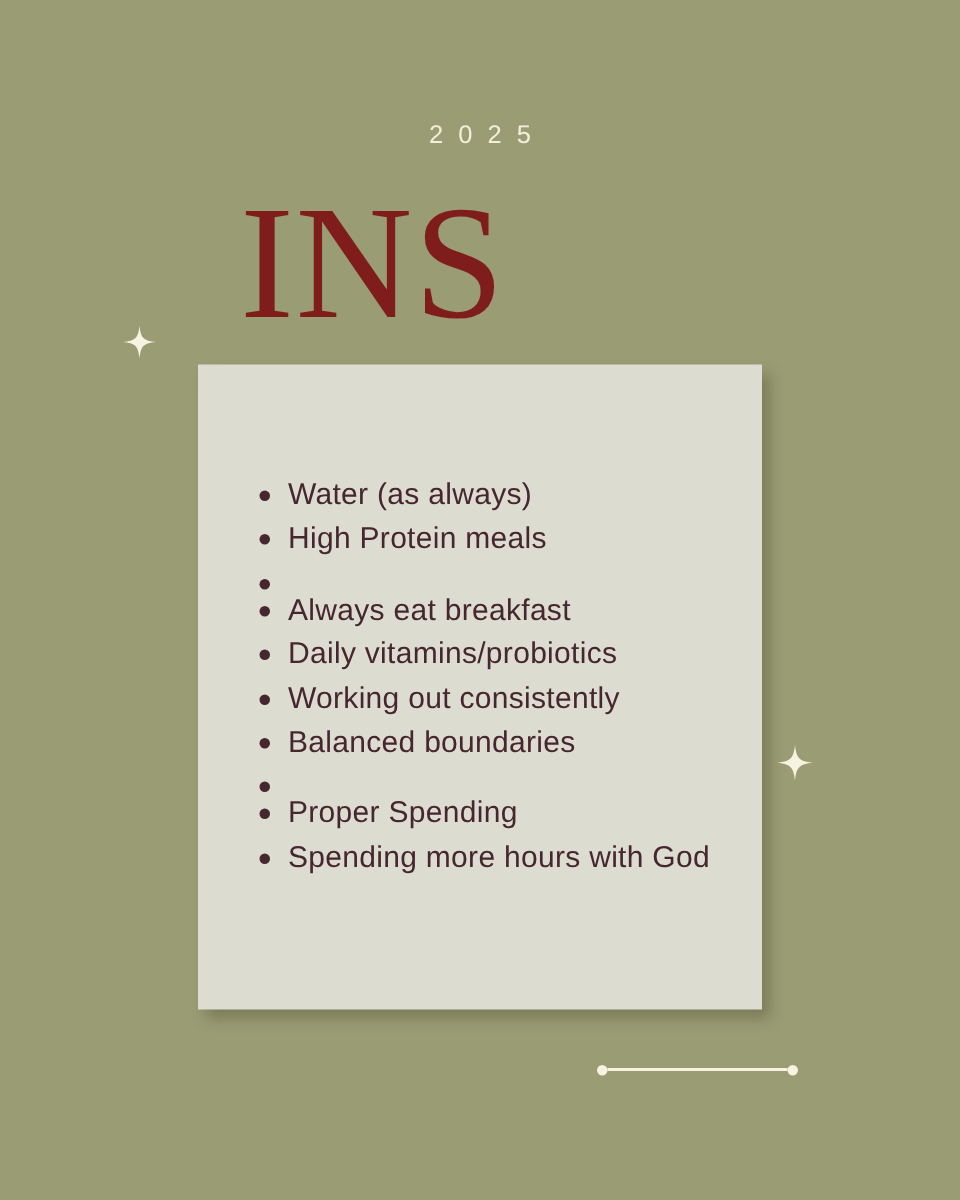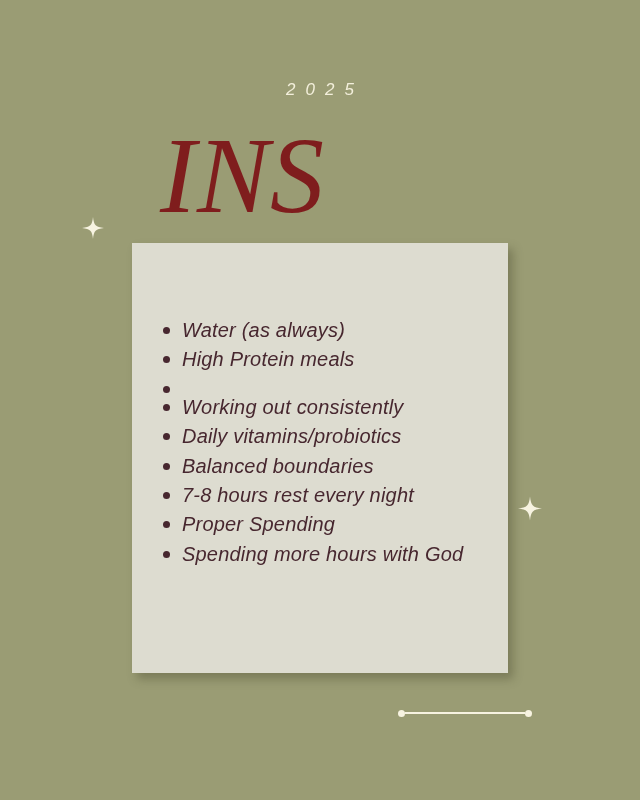--- a/index.html
+++ b/index.html
@@ -6,21 +6,20 @@
     margin: 0;
     padding: 0;
   }
   .canvas {
     position: relative;
     width: 640px;
     height: 800px;
     background: #9a9c74;
     overflow: hidden;
     font-family: "Liberation Sans", sans-serif;
-    font-style: italic;
   }
   .year {
     position: absolute;
     top: 80px;
     left: 0;
     width: 100%;
     text-align: center;
     color: #f3efdb;
     font-size: 17px;
     font-weight: 400;
@@ -60,21 +59,21 @@
     left: 132px;
     top: 243px;
     width: 376px;
     height: 430px;
     background: #dddcd0;
     box-shadow: 5px 6px 9px rgba(62, 64, 38, 0.35);
   }
   .ins-list {
     list-style: none;
     margin: 0;
-    padding: 73px 20px 0 31px;
+    padding: 73px 20px 0 41px;
   }
   .ins-list li {
     display: flex;
     align-items: flex-start;
     color: #47272f;
     font-size: 20px;
     line-height: 29.4px;
     letter-spacing: 0.2px;
   }
   .bullet {
@@ -128,33 +127,36 @@
       </li>
       <li>
         <span class="bullet"></span>
         <span>High Protein meals</span>
       </li>
       <li>
         <span class="bullet"></span>
       </li>
       <li>
         <span class="bullet"></span>
-        <span>Working out consistently</span>
+        <span>Always eat breakfast</span>
       </li>
       <li>
         <span class="bullet"></span>
         <span>Daily vitamins/probiotics</span>
       </li>
       <li>
         <span class="bullet"></span>
+        <span>Working out consistently</span>
+      </li>
+      <li>
+        <span class="bullet"></span>
         <span>Balanced boundaries</span>
       </li>
       <li>
         <span class="bullet"></span>
-        <span>7-8 hours rest every night</span>
       </li>
       <li>
         <span class="bullet"></span>
         <span>Proper Spending</span>
       </li>
       <li>
         <span class="bullet"></span>
         <span>Spending more hours with God</span>
       </li>
     </ul>

